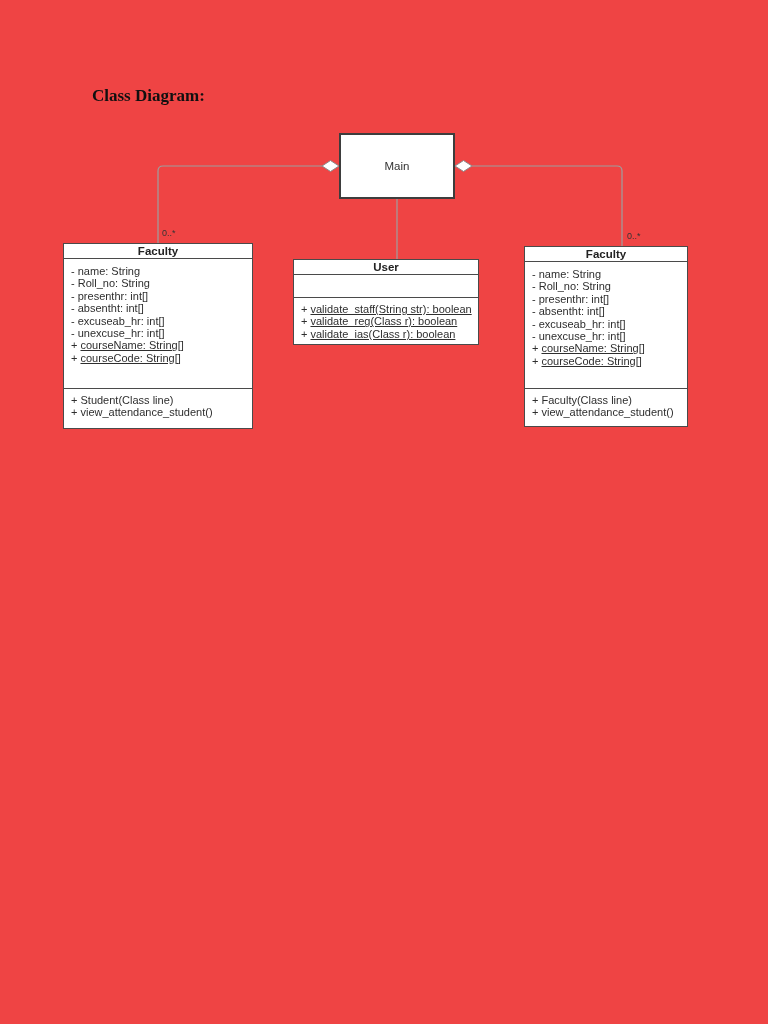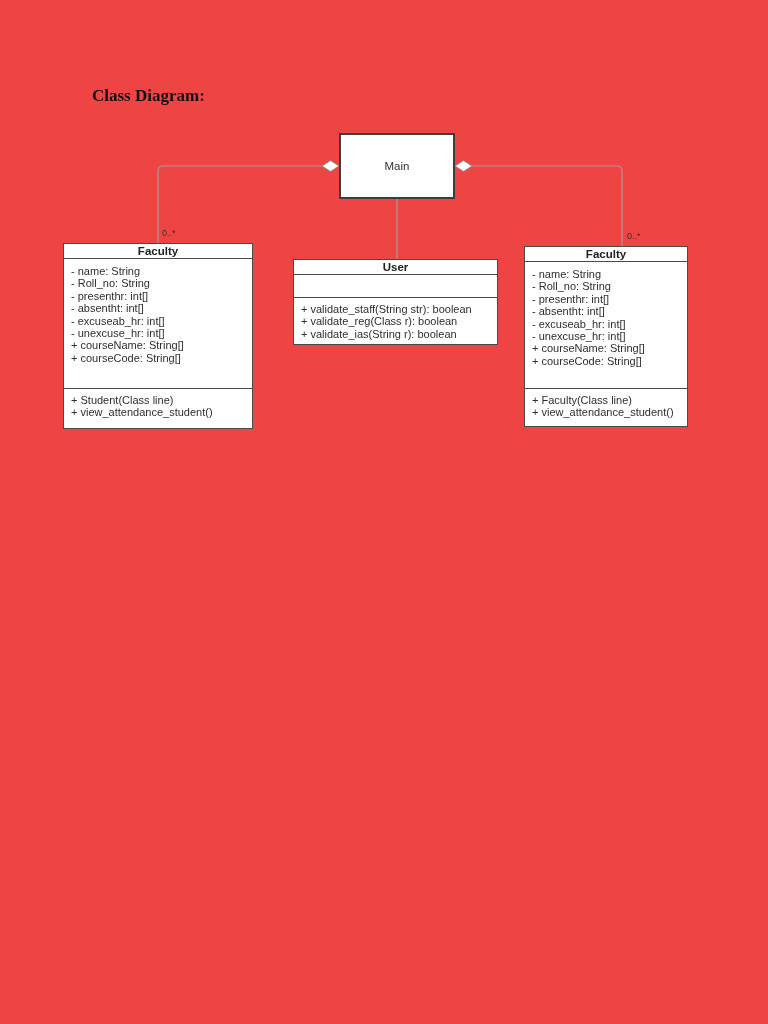--- a/index.html
+++ b/index.html
@@ -66,37 +66,37 @@
   }
   .uml-methods {
     box-sizing: border-box;
     padding: 5px 4px 0 7px;
     overflow: hidden;
   }
   .member-row {
     line-height: 12.4px;
     white-space: nowrap;
   }
-  .member-row .underlined { }
+  .member-row .underlined { text-decoration: underline; }
   .main-class {
     position: absolute;
     box-sizing: border-box;
     left: 339px; top: 133px;
     width: 116px; height: 66px;
     border: 2px solid #3d3d3d;
     background: #ffffff;
     display: flex;
     align-items: center;
     justify-content: center;
     font-size: 11.5px;
     color: #333;
   }
   .box-student { left: 63px;  top: 243px; width: 190px; height: 186px; }
   .box-student .uml-attrs { height: 130px; }
-  .box-user    { left: 293px; top: 259px; width: 205px; height: 86px; }
+  .box-user    { left: 293px; top: 259px; width: 186px; height: 86px; }
   .box-user .uml-attrs { height: 23px; }
   .box-faculty { left: 524px; top: 246px; width: 164px; height: 181px; }
   .box-faculty .uml-attrs { height: 127px; }
   .mult {
     position: absolute;
     font-size: 9px;
     color: #333;
     line-height: 10px;
   }
   .mult-left  { left: 162px; top: 228px; }
@@ -141,21 +141,21 @@
         <div class="member-row"><span>+ </span><span>view_attendance_student()</span></div>
       </div>
   </div>
 
   <div class="uml-class box-user">
     <div class="uml-header">User</div>
     <div class="uml-attrs"></div>
     <div class="uml-methods">
         <div class="member-row"><span>+ </span><span class="underlined">validate_staff(String str): boolean</span></div>
         <div class="member-row"><span>+ </span><span class="underlined">validate_reg(Class r): boolean</span></div>
-        <div class="member-row"><span>+ </span><span class="underlined">validate_ias(String r): boolean</span></div>
+        <div class="member-row"><span>+ </span><span class="underlined">validate_ias(Class r): boolean</span></div>
       </div>
   </div>
 
   <div class="uml-class box-faculty">
     <div class="uml-header">Faculty</div>
     <div class="uml-attrs">
         <div class="member-row"><span>- </span><span>name: String</span></div>
         <div class="member-row"><span>- </span><span>Roll_no: String</span></div>
         <div class="member-row"><span>- </span><span>presenthr: int[]</span></div>
         <div class="member-row"><span>- </span><span>absentht: int[]</span></div>

